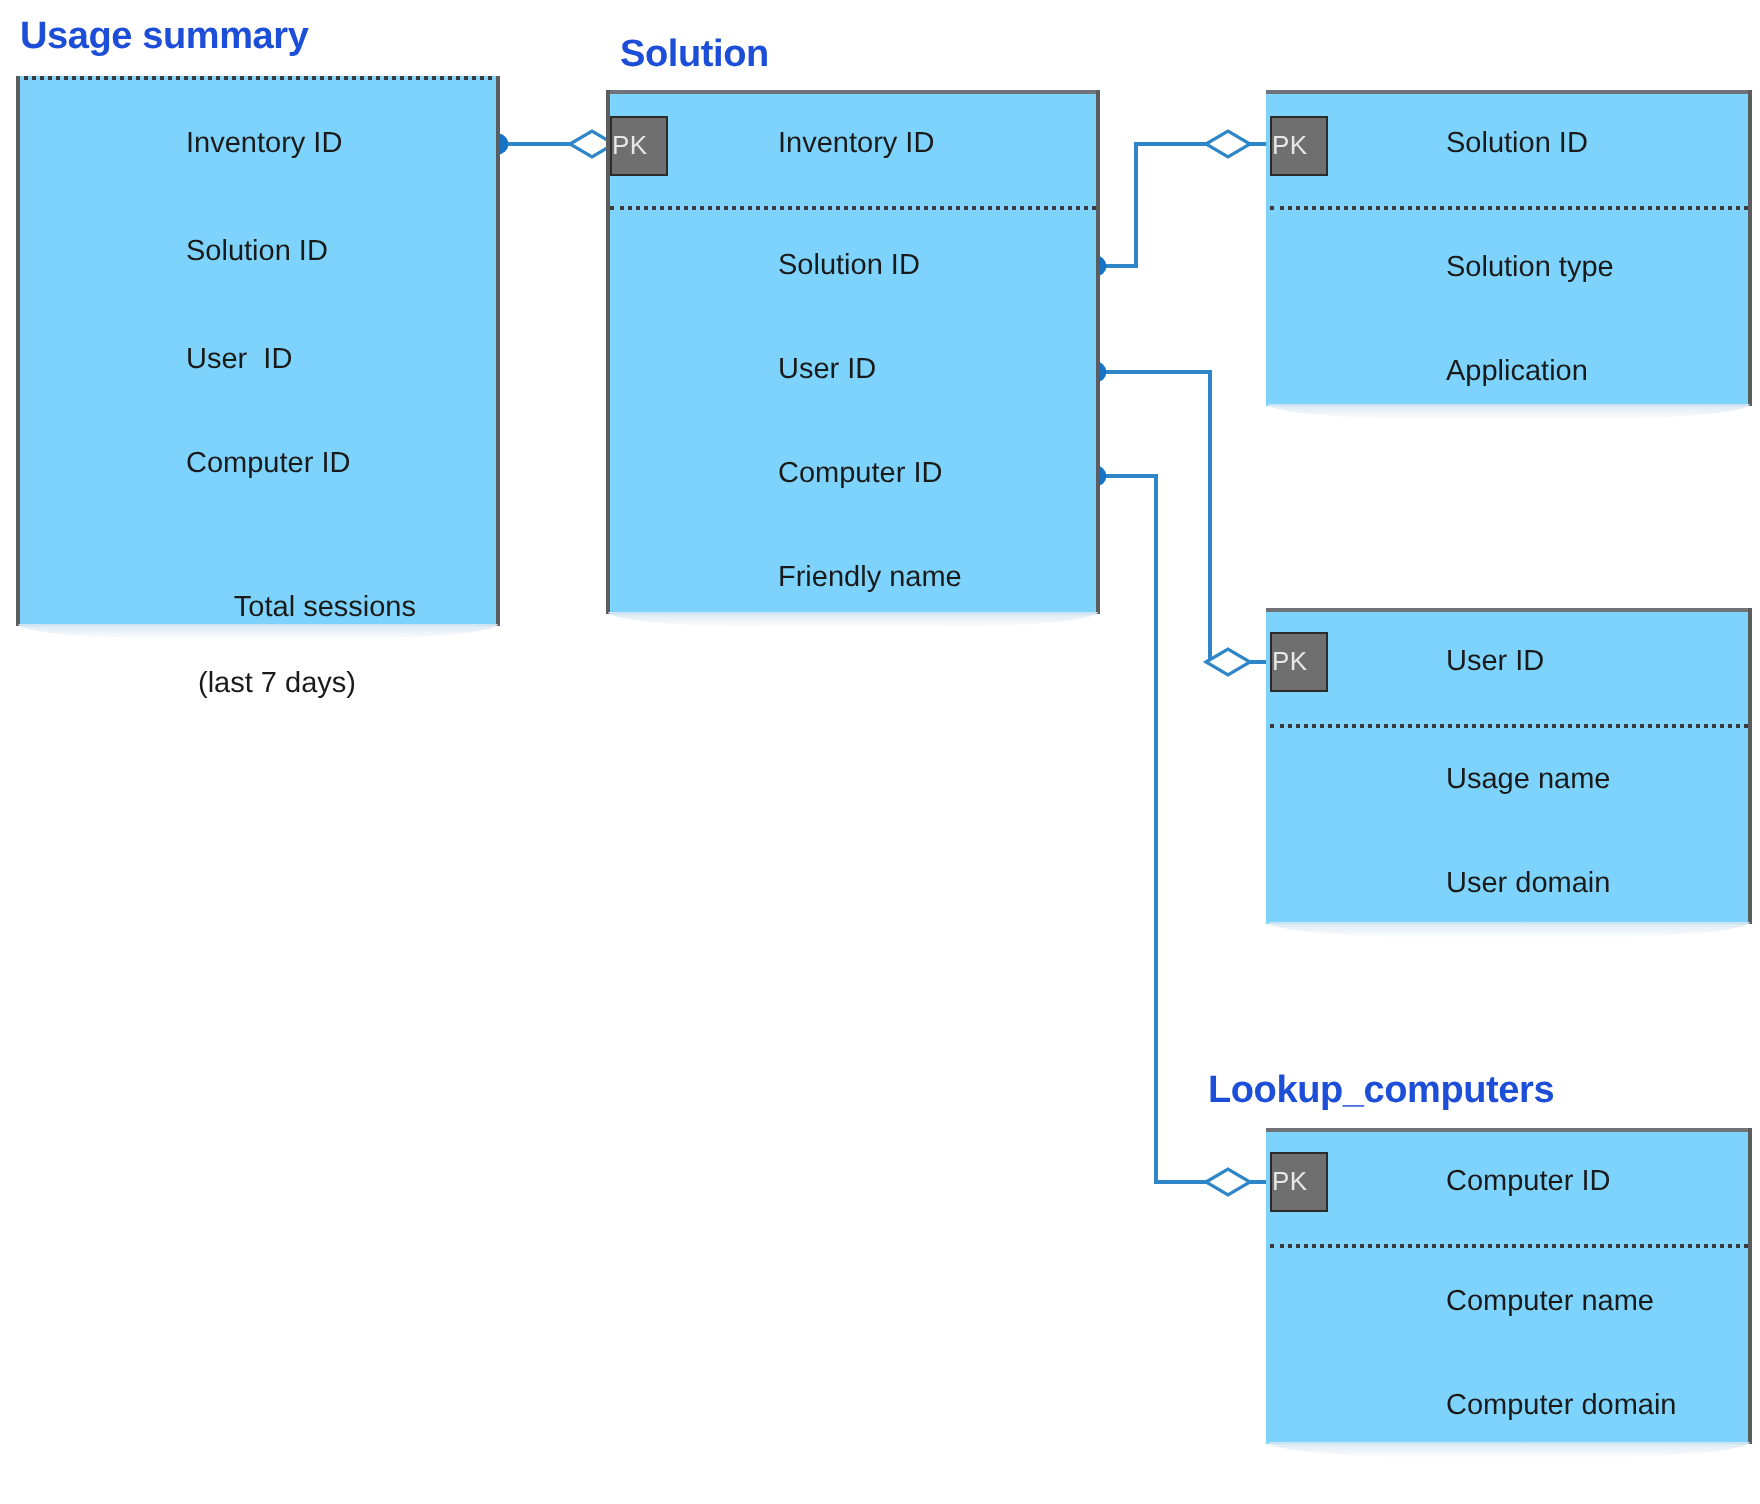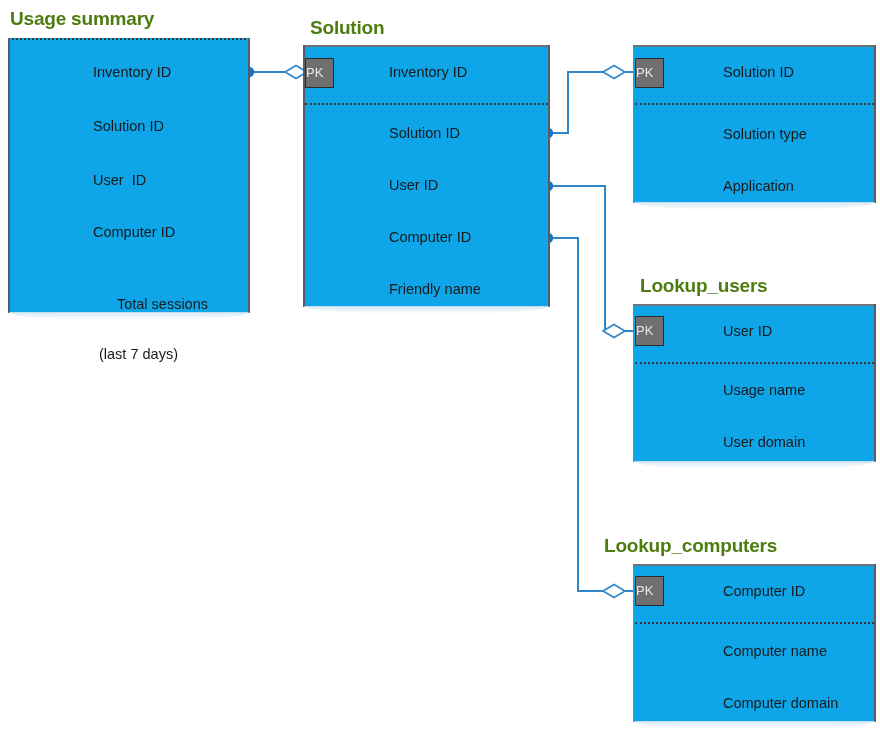--- a/index.html
+++ b/index.html
@@ -26,32 +26,32 @@
     left: 0;
     top: 0;
     width: 880px;
     height: 752px;
     pointer-events: none;
   }
 
   
   .ent-title {
     position: absolute;
-    color: #4d7c0f;
+    color: #1d4ed8;
     font-size: 19px;
     font-weight: bold;
     letter-spacing: -0.2px;
     white-space: nowrap;
   }
 
   
   .entity {
     position: absolute;
     box-sizing: border-box;
-    background: #0ea5e9;
+    background: #7dd3fc;
   }
   
   .entity .edge-top {
     position: absolute;
     left: 0; right: 0; top: 0;
     height: 0;
     border-top: 2px dotted #3A3A3A;
   }
   .entity .edge-top.solid {
     border-top: 2px solid #6F7276;
@@ -153,21 +153,21 @@
     <span class="edge-left"></span>
     <span class="edge-right"></span>
     <span class="bottom-wave"></span>
 
     <div class="attr" style="left:85px; top:26px;">Inventory ID</div>
     <div class="attr" style="left:85px; top:80px;">Solution ID</div>
     <div class="attr" style="left:85px; top:134px;">User  ID</div>
     <div class="attr" style="left:85px; top:186px;">Computer ID</div>
     <div class="attr two-line" style="left:85px; top:238px;">
       <span>Total sessions</span>
-      <span class="sub" style="margin-left:6px;margin-top:12px;">(last 7 days)</span>
+      <span class="sub" style="margin-left:6px;">(last 7 days)</span>
     </div>
   </div>
 
   <div class="ent-title" style="left:310px; top:17px;">Solution</div>
 
   <div class="entity" style="left:303px; top:45px; width:247px; height:262px;">
     <span class="edge-top solid"></span>
     <span class="edge-left"></span>
     <span class="edge-right"></span>
     <span class="bottom-wave"></span>
@@ -189,21 +189,20 @@
     <span class="bottom-wave"></span>
     <span class="pk-sep" style="top:58px;"></span>
 
     <div class="pk-badge" style="left:2px; top:13px;">PK</div>
 
     <div class="attr" style="left:90px; top:19px;">Solution ID</div>
     <div class="attr" style="left:90px; top:81px;">Solution type</div>
     <div class="attr" style="left:90px; top:133px;">Application</div>
   </div>
 
-  <div class="ent-title" style="left:640px; top:275px;">Lookup_users</div>
 
   <div class="entity no-left" style="left:633px; top:304px; width:243px; height:158px;">
     <span class="edge-top solid"></span>
     <span class="edge-right"></span>
     <span class="bottom-wave"></span>
     <span class="pk-sep" style="top:58px;"></span>
 
     <div class="pk-badge" style="left:2px; top:12px;">PK</div>
 
     <div class="attr" style="left:90px; top:19px;">User ID</div>

